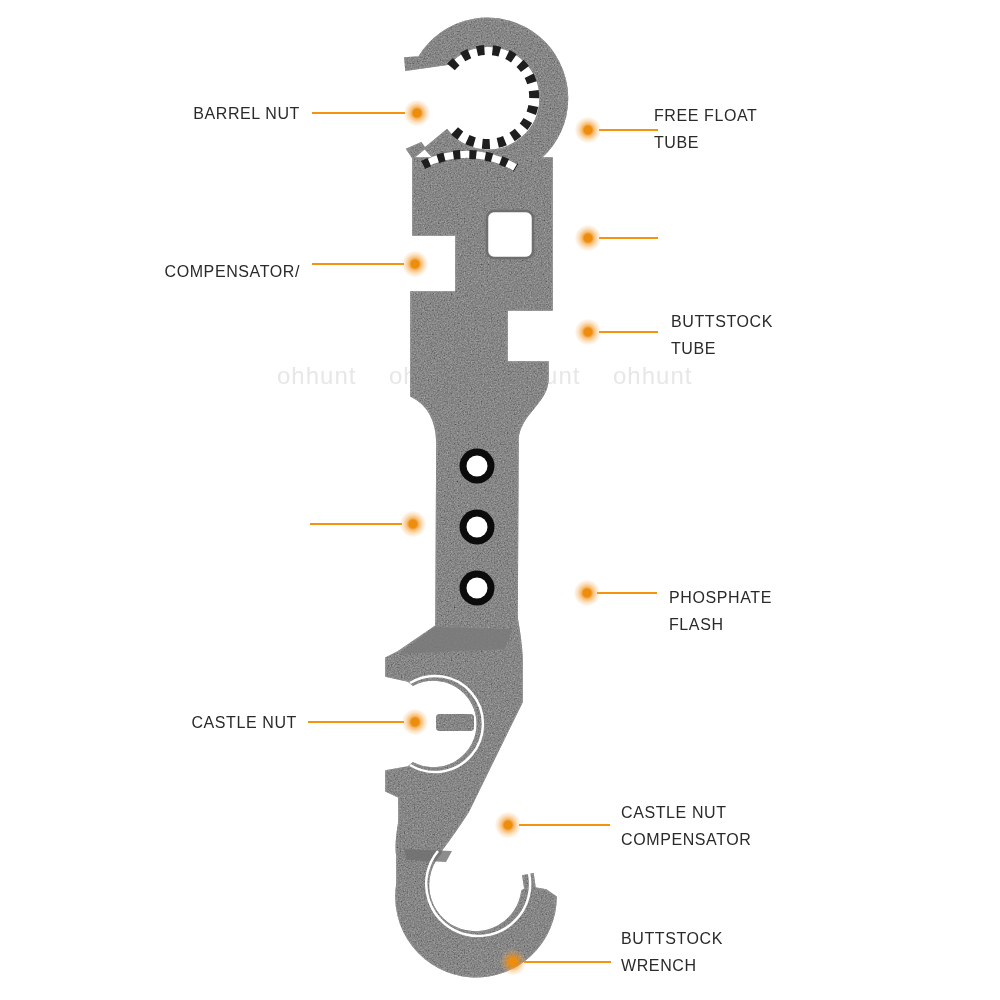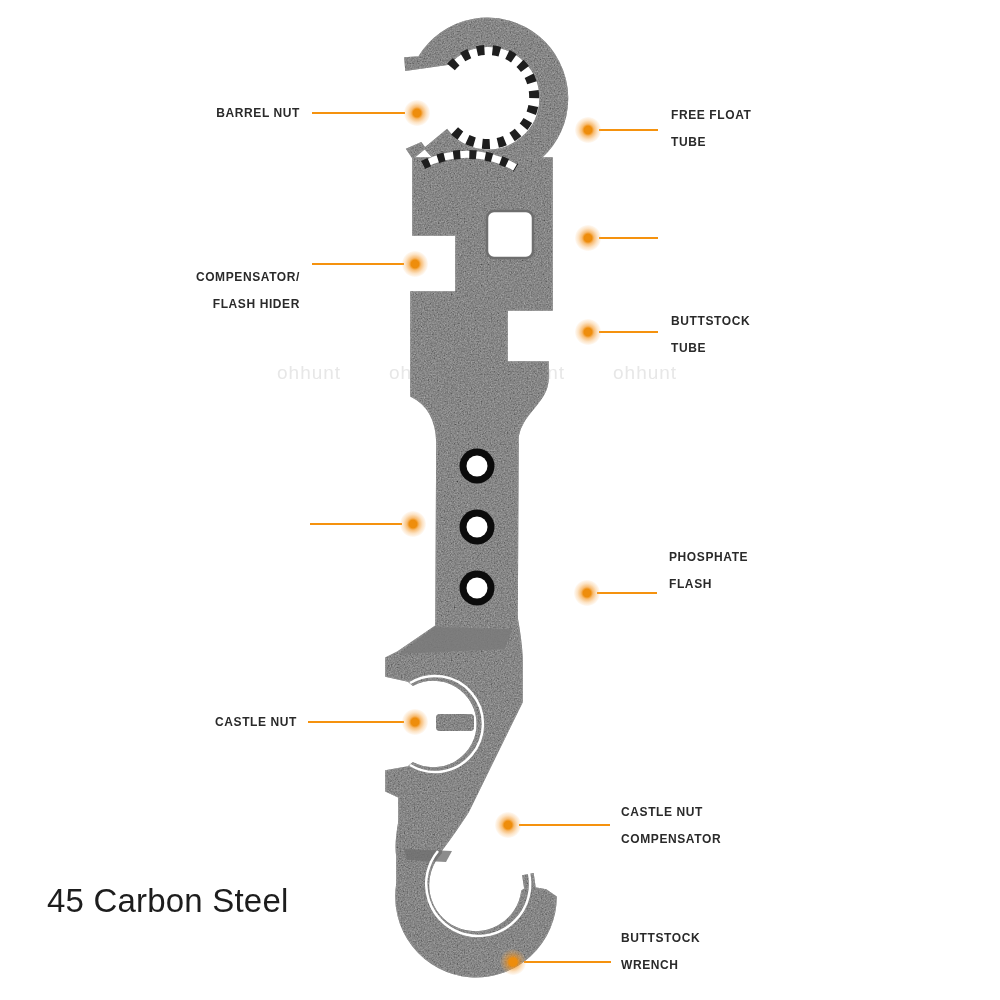--- a/index.html
+++ b/index.html
@@ -2,29 +2,29 @@
 <html><head>
 <meta charset="utf-8">
 <style>
   html,body{margin:0;padding:0;background:#ffffff;}
   #canvas{
     position:relative;width:1000px;height:1000px;background:#ffffff;overflow:hidden;
     font-family:"Liberation Sans", sans-serif;
   }
   
   .wm{
-    position:absolute;top:362px;font-size:19px;letter-spacing:1px;
+    position:absolute;top:362px;font-size:24px;letter-spacing:1px;
     color:#e7e7e7;z-index:1;user-select:none;
   }
   
   #tool-svg{position:absolute;left:0;top:0;z-index:2;}
   
   .callout{
-    position:absolute;z-index:3;font-size:12px;line-height:27px;
-    letter-spacing:0.6px;color:#2a2a2a;white-space:nowrap;font-weight:bold;
+    position:absolute;z-index:3;font-size:16px;line-height:27px;
+    letter-spacing:0.6px;color:#2a2a2a;white-space:nowrap;
   }
   .callout.left{text-align:right;}
   .callout.right{text-align:left;}
   .leader-line{
     position:absolute;height:2px;background:#f5920e;z-index:3;
   }
   .leader-dot{
     position:absolute;width:26px;height:26px;z-index:3;border-radius:50%;
     background:radial-gradient(circle,
       #ee8d0c 0 21%,
@@ -101,37 +101,36 @@
     <path d="M 399 654 L 434 627 L 512 629 L 505 649 Z" fill="#7a7a7a" opacity="0.85"></path>
     <path d="M 404 849 L 452 851 L 446 862 L 407 860 Z" fill="#6f6f6f" opacity="0.8"></path>
 
     <path fill="none" d="M 410 683 A 48 48 0 1 1 410 765" stroke="#ffffff" stroke-width="2.5"></path>
     <path fill="none" d="M 438 851 A 52 52 0 1 0 529 873" stroke="#ffffff" stroke-width="2.5"></path>
   </svg>
 
   <div class="callout left" style="right:700px;top:100px">
     <div>BARREL NUT</div>
   </div>
-  <div class="callout left" style="right:700px;top:264px">
+  <div class="callout left" style="right:700px;top:258px">
     <div>COMPENSATOR/</div>
-    <div>FLASH HIDER</div>
   </div>
   <div class="callout left" style="right:703px;top:709px">
     <div>CASTLE NUT</div>
   </div>
 
-  <div class="callout right" style="left:671px;top:102px">
+  <div class="callout right" style="left:654px;top:102px">
     <div>FREE FLOAT</div>
     <div>TUBE</div>
   </div>
   <div class="callout right" style="left:671px;top:308px">
     <div>BUTTSTOCK</div>
     <div>TUBE</div>
   </div>
-  <div class="callout right" style="left:669px;top:544px">
+  <div class="callout right" style="left:669px;top:584px">
     <div>PHOSPHATE</div>
     <div>FLASH</div>
   </div>
   <div class="callout right" style="left:621px;top:799px">
     <div>CASTLE NUT</div>
     <div>COMPENSATOR</div>
   </div>
   <div class="callout right" style="left:621px;top:925px">
     <div>BUTTSTOCK</div>
     <div>WRENCH</div>
@@ -153,16 +152,15 @@
   <div class="leader-dot" style="left:400px;top:511px"></div>
   <div class="leader-dot" style="left:402px;top:709px"></div>
   <div class="leader-dot" style="left:575px;top:117px"></div>
   <div class="leader-dot" style="left:575px;top:225px"></div>
   <div class="leader-dot" style="left:575px;top:319px"></div>
   <div class="leader-dot" style="left:574px;top:580px"></div>
   <div class="leader-dot" style="left:495px;top:812px"></div>
   <div class="leader-dot" style="left:500px;top:949px"></div>
 
   <div id="specs">
-    <div>45 Carbon Steel</div>
   </div>
 
 </div>
 
 </body></html>

